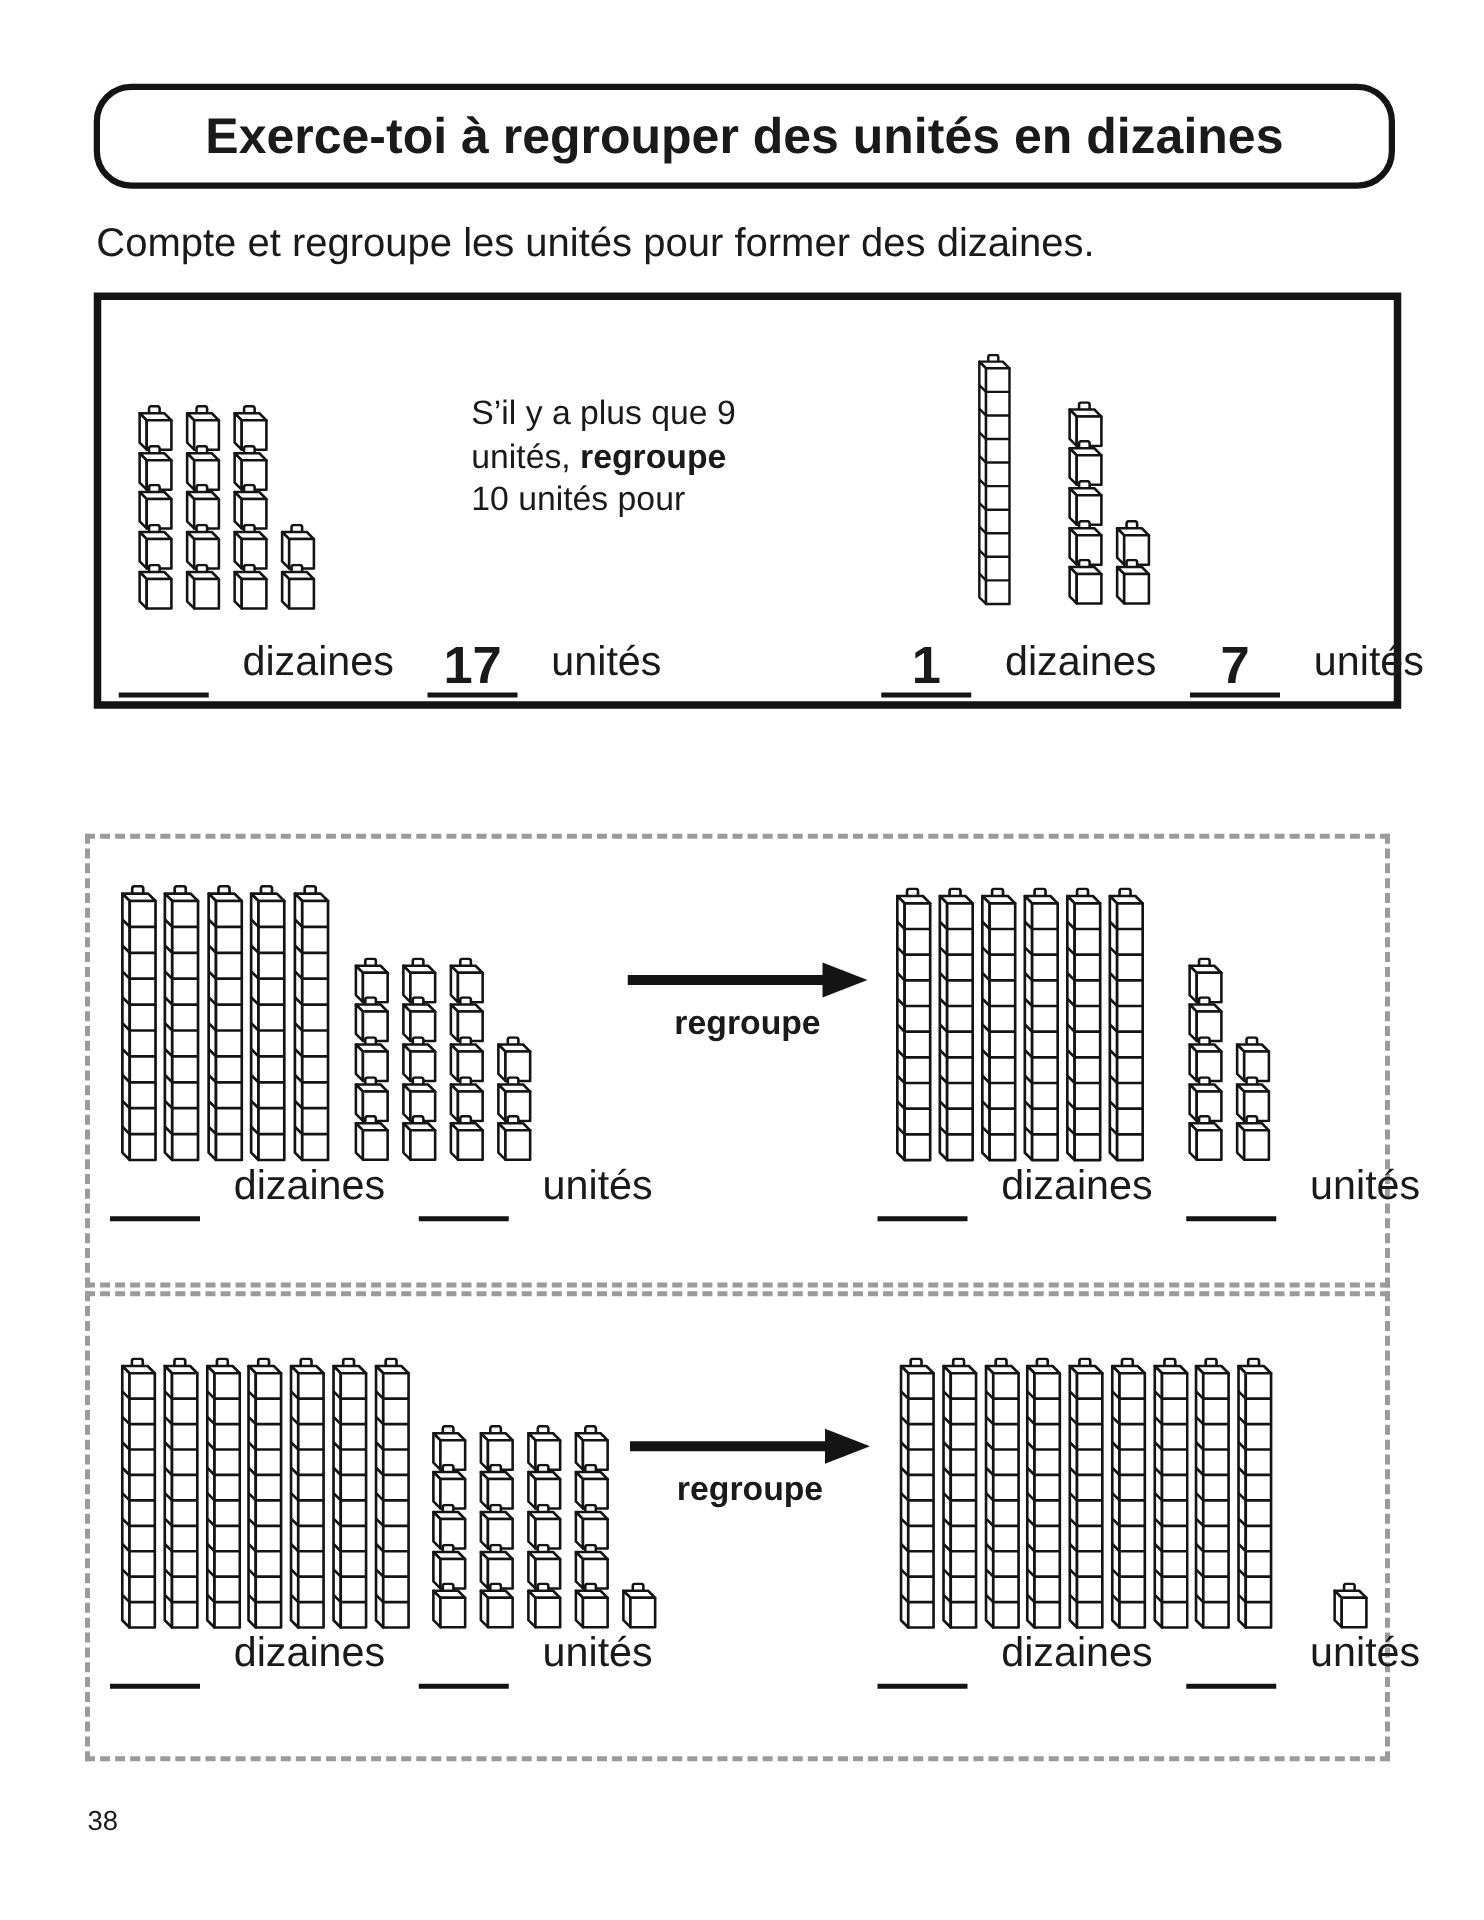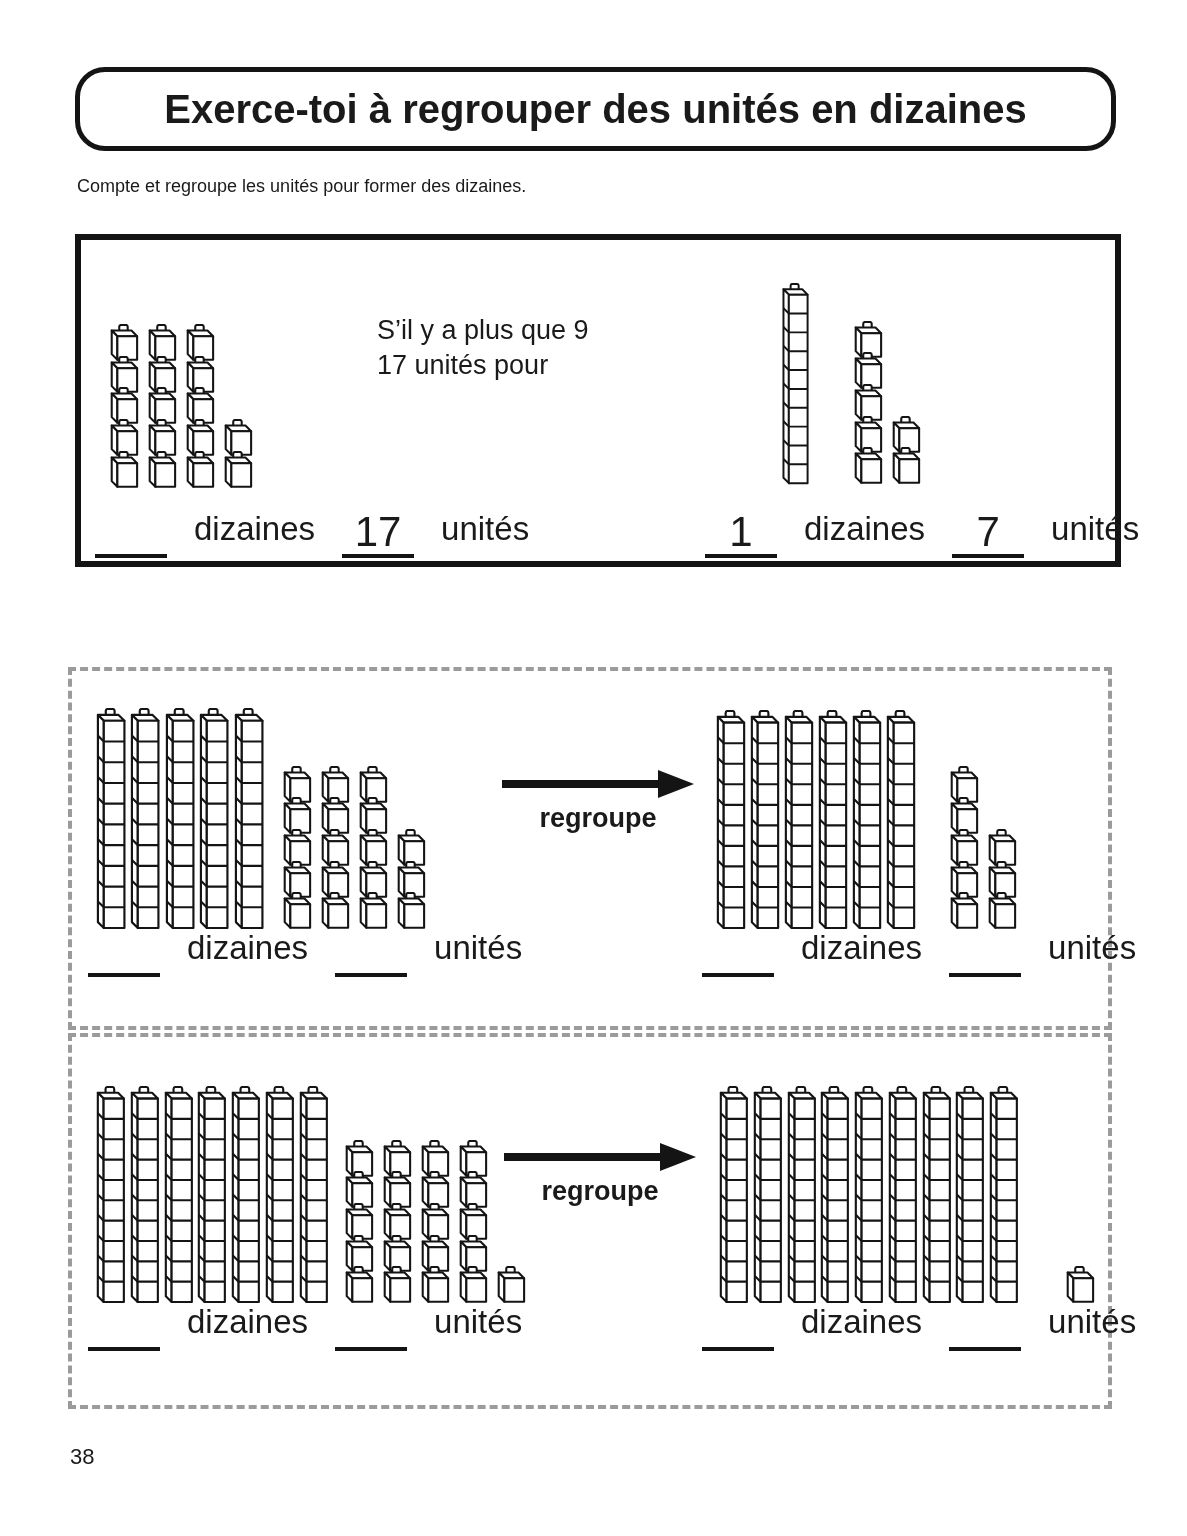--- a/index.html
+++ b/index.html
@@ -5,21 +5,21 @@
   html,body{margin:0;padding:0;background:#fff;}
   .page{position:relative;width:1187px;height:1536px;background:#fff;overflow:hidden;
         font-family:"Liberation Sans",sans-serif;color:#1a1a1a;}
 
   
   .title-box{position:absolute;left:75px;top:67px;width:1041px;height:84px;
              border:5px solid #141414;border-radius:30px;box-sizing:border-box;
              display:flex;align-items:center;justify-content:center;}
   .title-box h1{margin:0;font-size:40px;font-weight:bold;white-space:nowrap;}
 
-  .instruction{position:absolute;left:77px;top:176px;font-size:18px;}
+  .instruction{position:absolute;left:77px;top:176px;font-size:32px;}
 
   
   .example-box{position:absolute;left:75px;top:234px;width:1046px;height:333px;
                border:6px solid #141414;box-sizing:border-box;}
 
   
   .exercise-box{position:absolute;left:68px;width:1044px;border:4px dashed #9b9b9b;box-sizing:border-box;}
   #exercise-1{top:667px;height:363px;}
   #exercise-2{top:1033px;height:376px;}
 
@@ -37,21 +37,21 @@
 
   
   .arrow-block{position:absolute;width:200px;text-align:center;}
   .arrow-block svg{display:block;width:192px;height:30px;margin:0 auto;}
   .arrow-lbl{font-size:27px;font-weight:bold;margin-top:4px;}
 
   
   .answers{position:absolute;display:flex;align-items:flex-end;gap:25px;}
   .blank{display:flex;flex-direction:column;justify-content:flex-end;align-items:center;
          min-width:72px;border-bottom:4px solid #141414;box-sizing:border-box;}
-  .ans{font-size:42px;line-height:44px;padding:0 2px;white-space:pre;}
+  .ans{font-size:42px;line-height:44px;padding:0 2px;white-space:pre;font-weight:bold;}
   .lbl{font-size:33px;margin:0 2px 10px 2px;}
 
   
   .page-num{position:absolute;left:70px;top:1444px;font-size:22px;font-weight:normal;}
   .copyright{position:absolute;left:0;top:1447px;width:1160px;text-align:center;font-size:18px;}
 </style>
 </head>
 <body>
 
 <div class="page">
@@ -209,21 +209,22 @@
                 <polygon points="5,7 11,13 11,38 5,32"></polygon>
                 <rect x="11" y="13" width="21" height="25"></rect>
               </g>
             </svg>
           </div>
         </div>
       </div>
 
     <div class="note">
       <div>S’il y a plus que 9</div>
-      <div>17 unités pour</div>
+      <div><span>unités, </span><b>regroupe</b></div>
+      <div>10 unités pour</div>
     </div>
 
     <div class="block-group" style="left:698px;top:43px;gap:42px;">
         <div class="rods">
           <svg class="rod" viewBox="0 0 34 226" style="height:202px;width:auto">
             <g stroke="#141414" stroke-width="2.2" fill="#fff" stroke-linejoin="round">
               <rect x="13" y="1" width="9" height="9" rx="2"></rect>
               <polygon points="11,13 5,7 26,7 32,13"></polygon>
               <polygon points="5,7 11,13 11,224 5,218"></polygon>
               <rect x="11" y="13" width="21" height="211"></rect>

